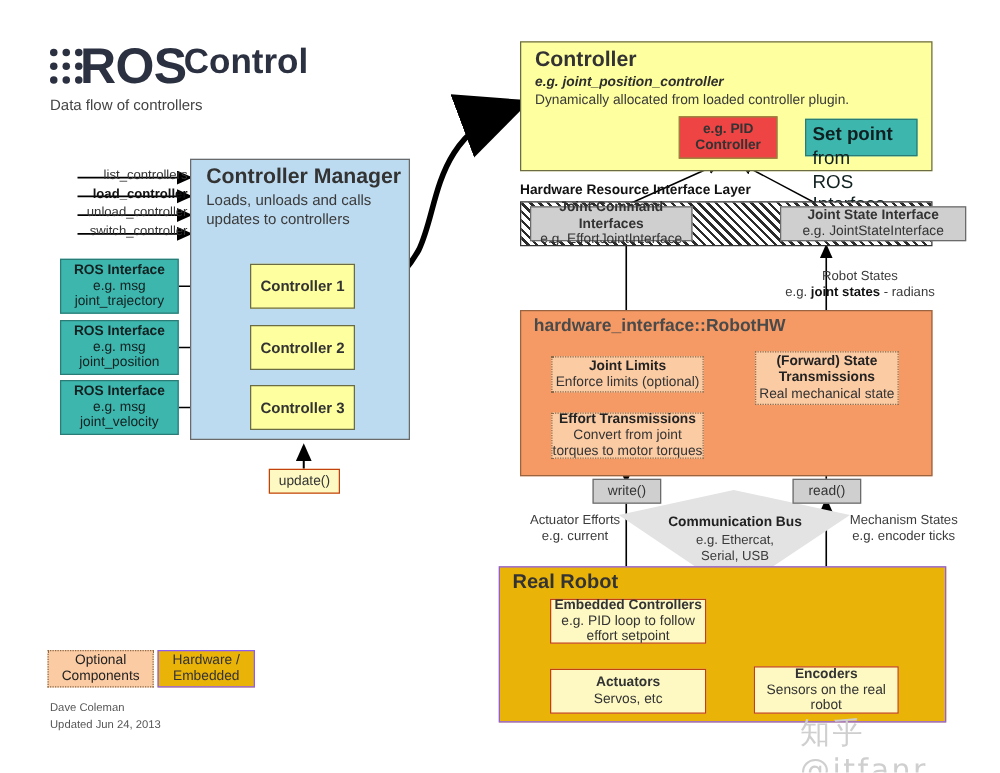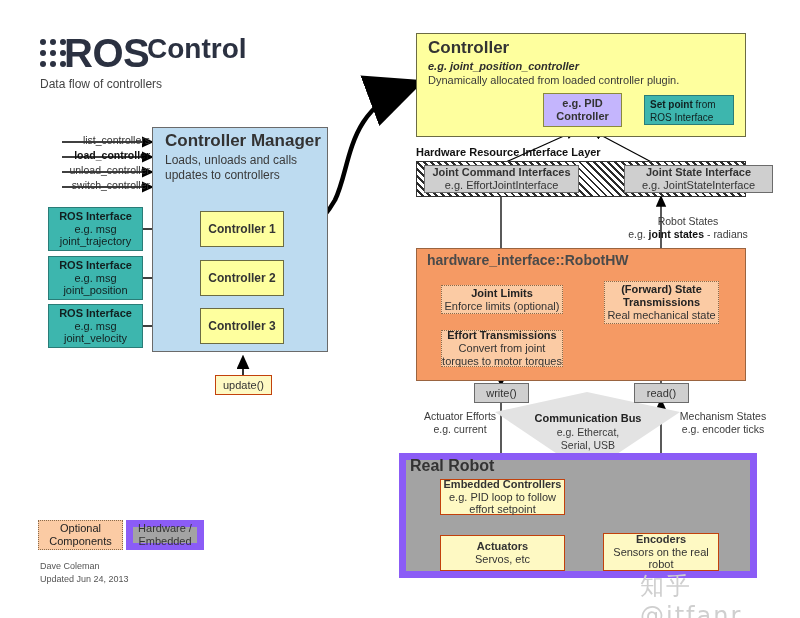--- a/index.html
+++ b/index.html
@@ -16,27 +16,27 @@
   #control-word{left:147px;top:33px;font-size:28px;font-weight:bold;color:#2b3141;}
   #subtitle{left:40px;top:77px;font-size:12px;color:#444;}
 
   
   .box{border:1px solid #4d4d4d;display:flex;flex-direction:column;
        align-items:center;justify-content:center;text-align:center;line-height:1.18;}
   .lbl-b{font-weight:bold;}
 
   .blue{background:#bddbf0;border:1px solid #6a6a6a;}
   .yellow{background:#feff9e;border:1px solid #6b6b44;}
-  .yellow-lt{background:#c4b5fd;border:1px solid #8a8a3a;}
+  .yellow-lt{background:#ef4444;border:1px solid #8a8a3a;}
   .teal{background:#3db6ae;border:1px solid #2a7c77;color:#122020;}
   .gray{background:#fef9c3;border:1px solid #c2410c;color:#333;}
   .gray-d{background:#cfcfcf;border:1px solid #6b6b6b;color:#333;}
   .orange{background:#f59a64;border:1px solid #9a6440;}
   .orange-lt{background:#fbcba4;border:1.5px dotted #8a6a4a;}
-  .white-b{background:#a3a3a3;border:7px solid #8b5cf6;}
+  .white-b{background:#eab308;border:1px solid #8b5cf6;}
 
   
   .hatch{
     border:1px solid #333;
     background:repeating-linear-gradient(45deg,#ffffff 0 3px,#2b2b2b 3px 5px);
   }
 
   
   .t10{font-size:11px;}
   .t11{font-size:11px;}
@@ -169,28 +169,28 @@
 
 <div class="abs yellow" style="left:416px;top:33px;width:330px;height:104px;"></div>
 <div class="abs" style="left:428px;top:38px;font-size:17px;font-weight:bold;color:#333;">Controller</div>
 <div class="abs t11" style="left:428px;top:60px;font-style:italic;font-weight:bold;color:#2e2e2e;">e.g. joint_position_controller</div>
 <div class="abs t11" style="left:428px;top:74px;color:#3a3a3a;">Dynamically allocated from loaded controller plugin.</div>
 
 <div class="abs box yellow-lt t11 lbl-b" style="left:543px;top:93px;width:79px;height:34px;">
   <span>e.g. PID</span>
   <span>Controller</span>
 </div>
-<div class="abs teal" style="left:644px;top:95px;width:90px;height:30px;padding:3px 5px;font-size:10px;line-height:1.25;color:#102020;border:1px solid #2a7c77;">
+<div class="abs teal" style="left:644px;top:95px;width:90px;height:30px;padding:3px 5px;font-size:15px;line-height:1.25;color:#102020;border:1px solid #2a7c77;">
   <span style="font-weight:bold;">Set point</span><span> from</span><br>
   <span>ROS Interface</span>
 </div>
 
 <div class="abs t11" style="left:416px;top:146px;font-weight:bold;color:#111;">Hardware Resource Interface Layer</div>
 <div class="abs hatch" style="left:416px;top:161px;width:330px;height:36px;"></div>
-<div class="abs box gray-d" style="left:424px;top:165px;width:155px;height:28px;">
+<div class="abs box gray-d" style="left:424px;top:165px;width:130px;height:28px;">
   <span class="t11 lbl-b">Joint Command Interfaces</span>
   <span class="t10">e.g. EffortJointInterface</span>
 </div>
 <div class="abs box gray-d" style="left:624px;top:165px;width:149px;height:28px;">
   <span class="t11 lbl-b">Joint State Interface</span>
   <span class="t10">e.g. JointStateInterface</span>
 </div>
 
 <div class="abs small-note" style="left:404px;top:215px;width:130px;margin-top:36px;">
   <span>Robot Commands</span><br>

